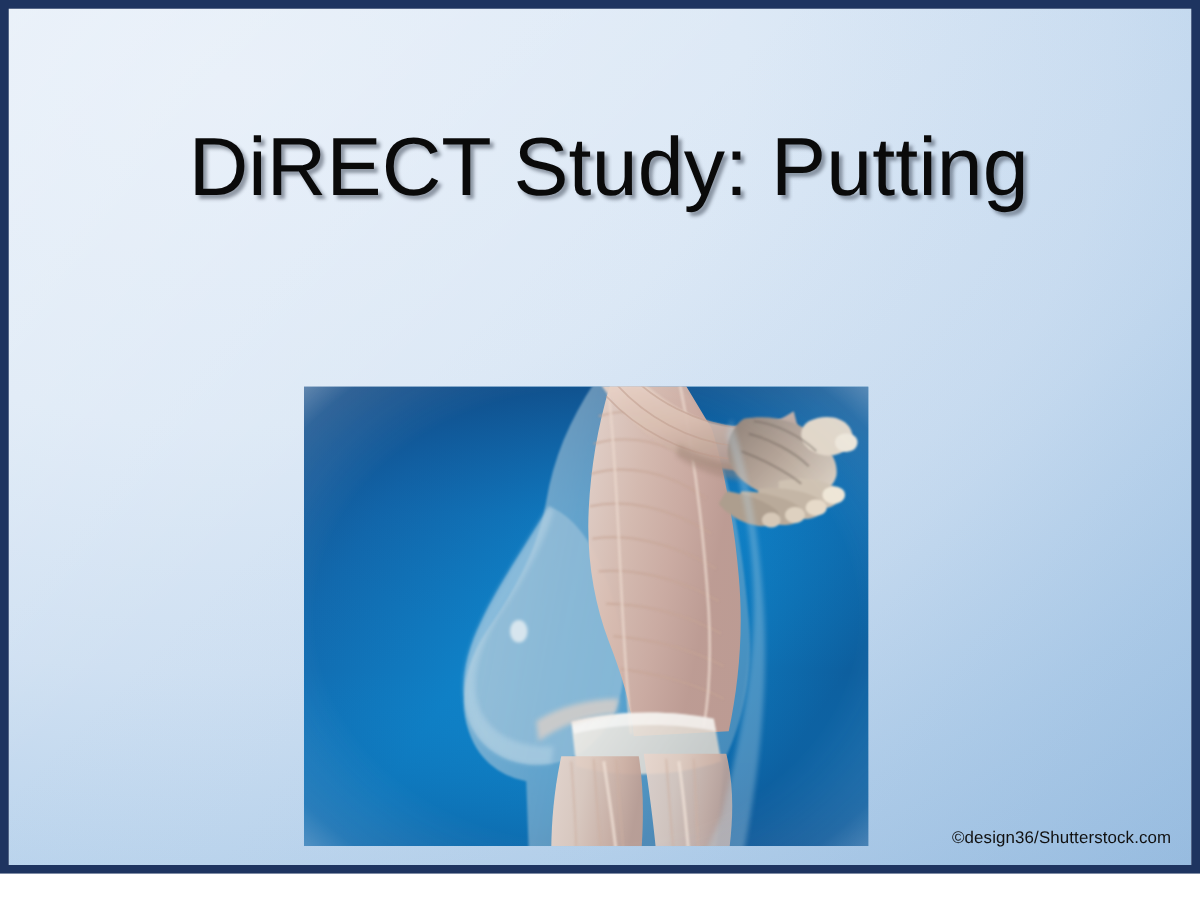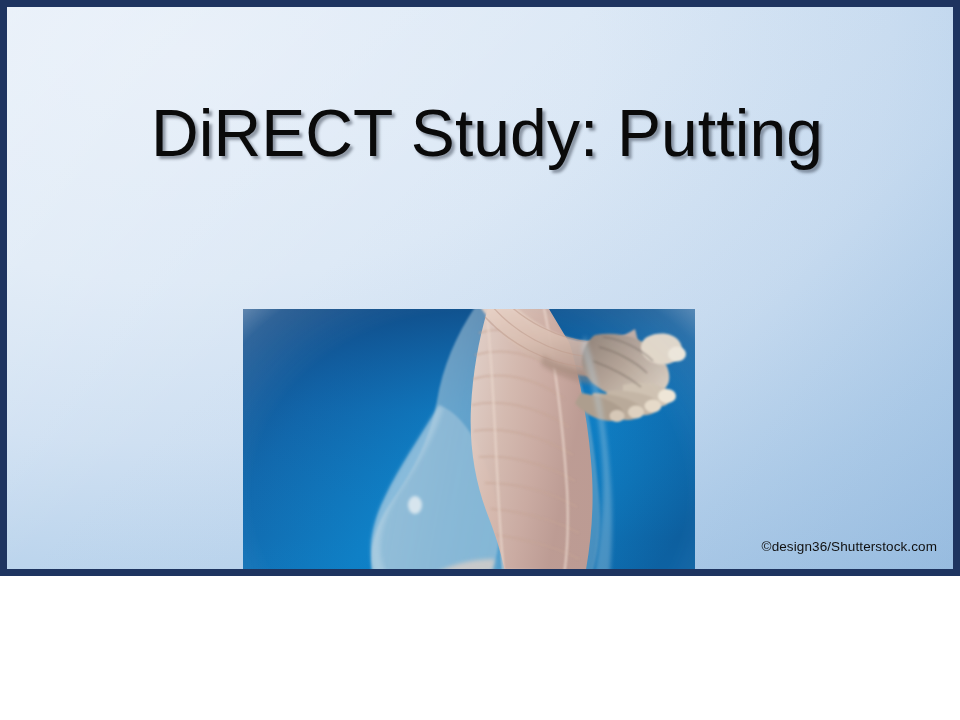--- a/index.html
+++ b/index.html
@@ -3,21 +3,21 @@
 <meta charset="utf-8">
 <style>
   html, body {
     margin: 0;
     padding: 0;
     background: #ffffff;
   }
   #slide {
     position: relative;
     width: 960px;
-    height: 576px;
+    height: 699px;
     overflow: hidden;
     box-sizing: border-box;
     border: 7px solid #1e3460;
     background:
       radial-gradient(ellipse 130% 120% at 18% 8%, #e4edf8 0%, #dde9f6 34%, #cfe0f2 58%, #b9d3ec 80%, #a9c8e6 100%);
     font-family: "Liberation Sans", sans-serif;
   }
   
   #slide::after {
     content: "";

